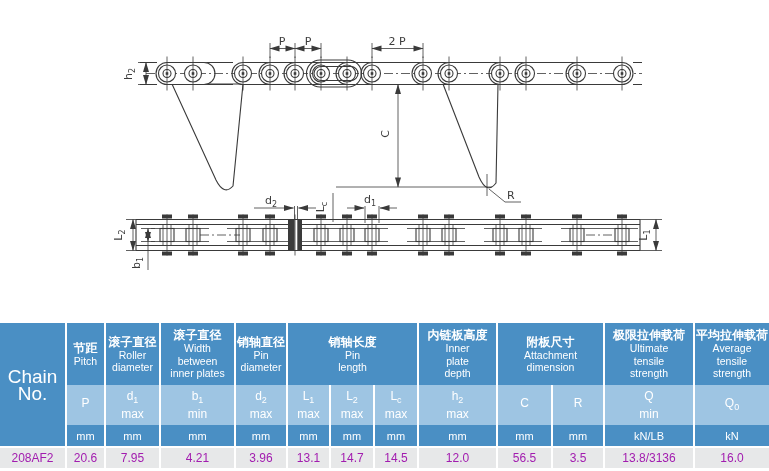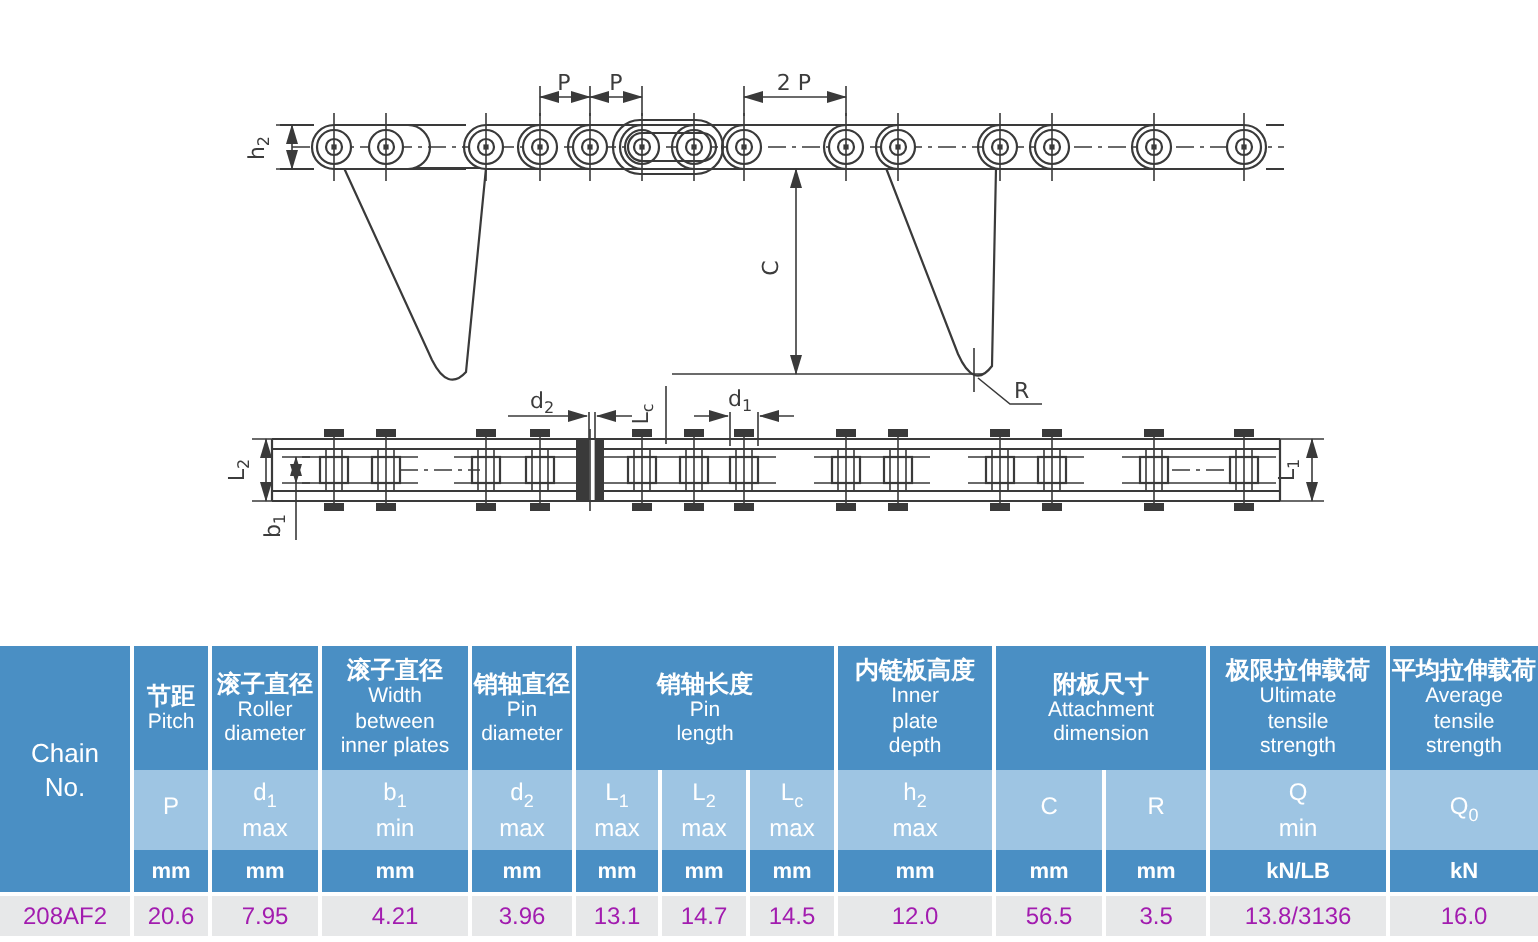--- a/index.html
+++ b/index.html
@@ -18,28 +18,28 @@
   svg .olw{fill:#fff;stroke:var(--line);stroke-width:1.1;}
   svg .tl{fill:none;stroke:var(--line);stroke-width:0.8;}
   svg .cl{fill:none;stroke:var(--line);stroke-width:0.8;stroke-dasharray:9 3 2 3;}
   svg .df{fill:var(--line);stroke:none;}
   svg text{fill:var(--dtext);font-size:11px;font-family:"DejaVu Sans",sans-serif;}
   svg tspan.sub{font-size:8px;}
   table.spec{border-collapse:collapse;table-layout:fixed;width:769px;margin-top:1px;}
   table.spec th,table.spec td{padding:0;margin:0;text-align:center;vertical-align:middle;
     border-right:2px solid #fff;overflow:hidden;}
   table.spec th:last-child,table.spec td:last-child{border-right:none;margin-left:28px;}
-  .chain-no{background:var(--chainno-blue);color:#fff;font-weight:normal;font-size:13px;
+  .chain-no{background:var(--chainno-blue);color:#fff;font-weight:normal;font-size:19px;
     line-height:17px;white-space:pre-line;}
   tr.r1 th{background:var(--header-blue);color:#fff;height:62px;font-weight:normal;}
   tr.r1 .cn{font-size:12px;font-weight:bold;line-height:14px;}
   tr.r1 .en{font-size:10.5px;line-height:12.5px;white-space:pre-line;}
   tr.r2 td{background:var(--symbol-blue);color:#fff;height:40px;font-size:12px;line-height:14px;}
   tr.r2 sub{font-size:9px;}
-  tr.r3 td{background:var(--header-blue);color:#fff;height:21px;font-size:11px;font-weight:bold;}
+  tr.r3 td{background:var(--header-blue);color:#fff;height:21px;font-size:11px;font-weight:normal;}
   tr.r4 td{background:var(--data-gray);color:#a21caf;height:20px;font-size:12px;border-top:2px solid #fff;}
 </style>
 </head>
 <body>
 
 <div class="sheet">
 
 <svg class="diagram" viewBox="0 0 769 322">
   <defs>
     <marker id="ar" markerWidth="12" markerHeight="9" refX="10.5" refY="4" orient="auto-start-reverse" markerUnits="userSpaceOnUse">

